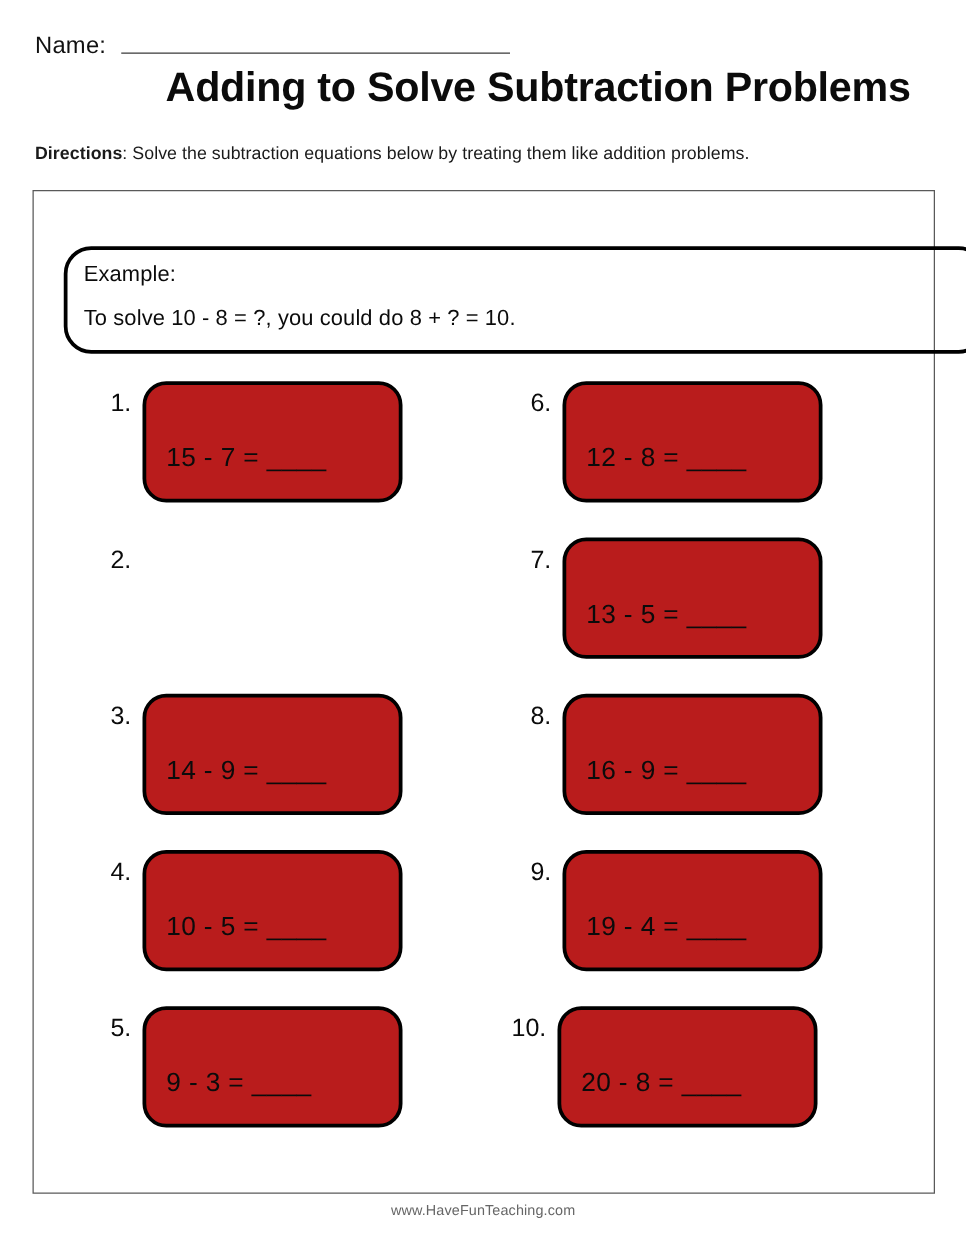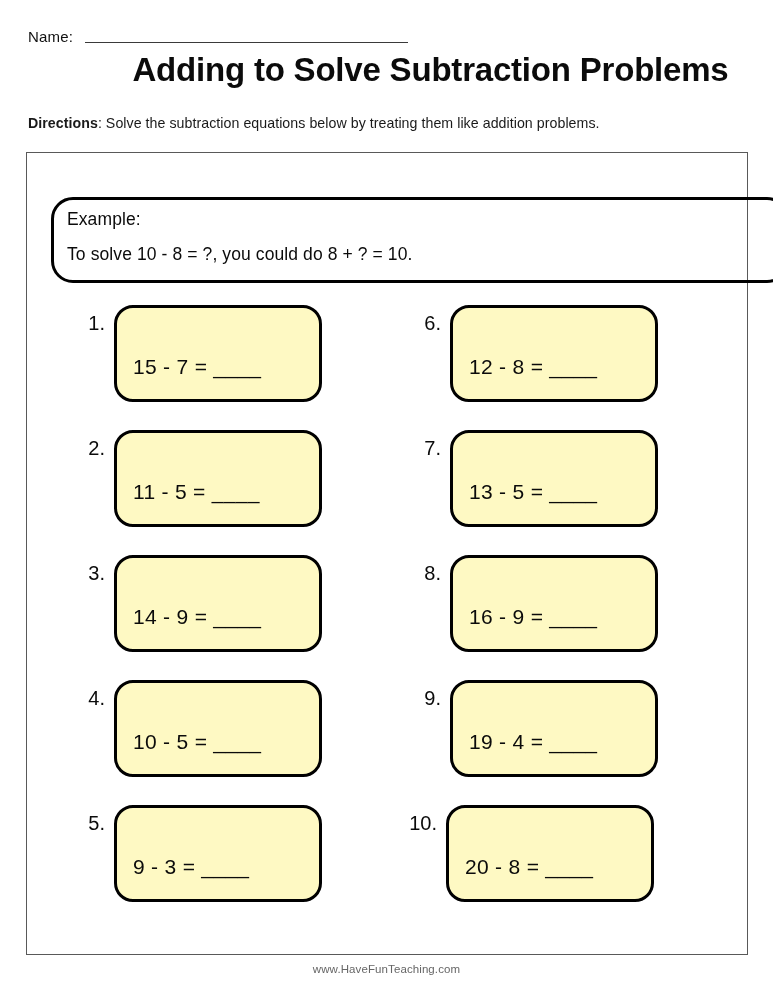--- a/index.html
+++ b/index.html
@@ -22,21 +22,21 @@
   .name-row {
     position: absolute;
     left: 28px;
     top: 20px;
     width: 380px;
     height: 26px;
     display: flex;
     align-items: flex-end;
   }
   .name-label {
-    font-size: 15px;
+    font-size: 19px;
     line-height: 19px;
     letter-spacing: .2px;
     white-space: nowrap;
     color: #111;
     margin-top: 11px;
   }
   .name-line {
     flex: 1 1 auto;
     height: 0;
     margin-left: 12px;
@@ -126,21 +126,21 @@
     box-sizing: border-box;
     white-space: nowrap;
   }
   .problem-box {
     width: 208px;
     height: 97px;
     border: 3.2px solid #000000;
     border-radius: 19px;
     box-sizing: border-box;
     position: relative;
-    background: #fef9c3;
+    background: #b91c1c;
   }
   .problem-equation {
     position: absolute;
     left: 16px;
     bottom: 20px;
     font-size: 21px;
     line-height: 24px;
     color: #0b0b0b;
     white-space: nowrap;
     letter-spacing: .3px;
@@ -182,23 +182,20 @@
 
 <div class="problem-item" style="left:68px; top:305px;">
   <span class="problem-number">1.</span>
   <div class="problem-box">
     <span class="problem-equation">15 - 7 = ____</span>
   </div>
 </div>
 
 <div class="problem-item" style="left:68px; top:430px;">
   <span class="problem-number">2.</span>
-  <div class="problem-box">
-    <span class="problem-equation">11 - 5 = ____</span>
-  </div>
 </div>
 
 <div class="problem-item" style="left:68px; top:555px;">
   <span class="problem-number">3.</span>
   <div class="problem-box">
     <span class="problem-equation">14 - 9 = ____</span>
   </div>
 </div>
 
 <div class="problem-item" style="left:68px; top:680px;">

